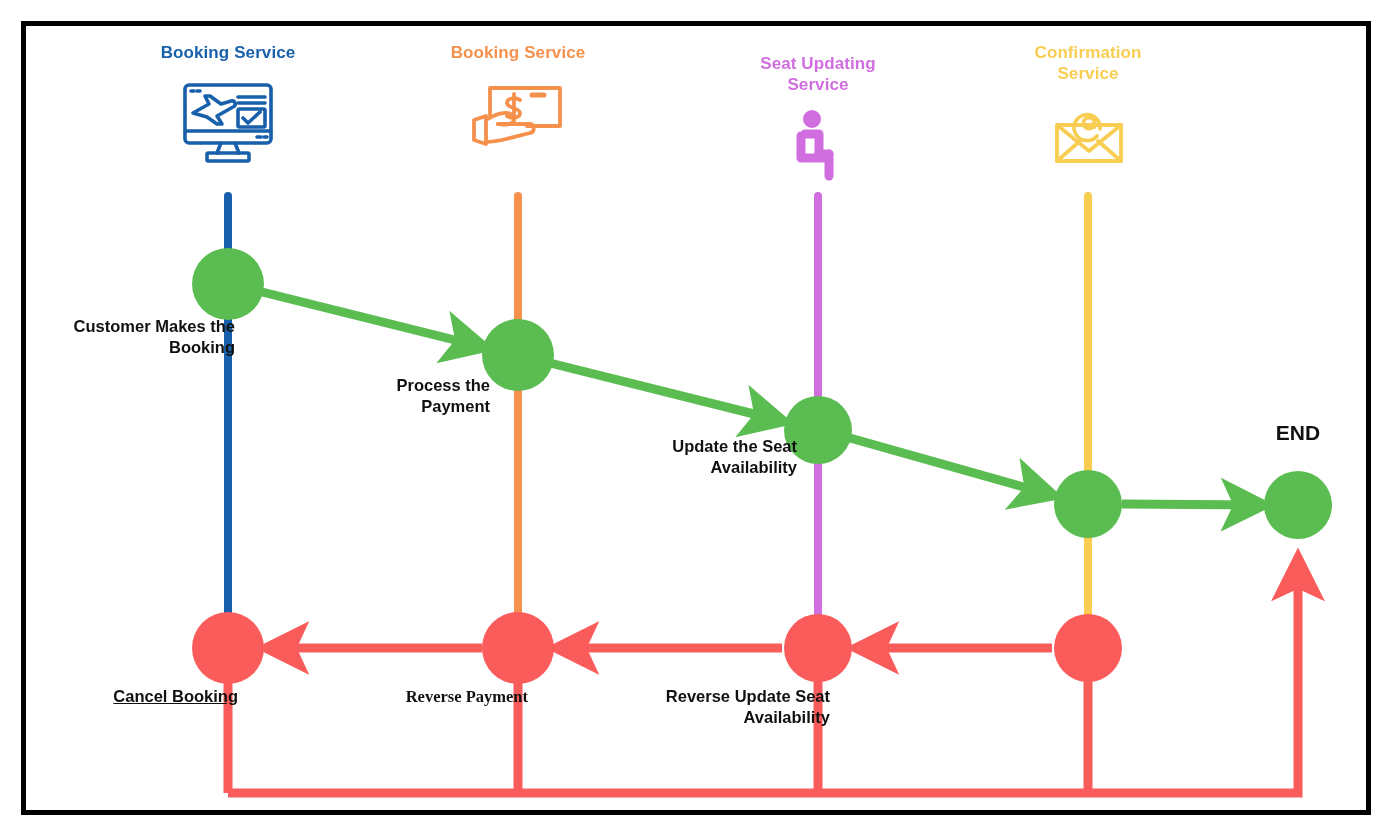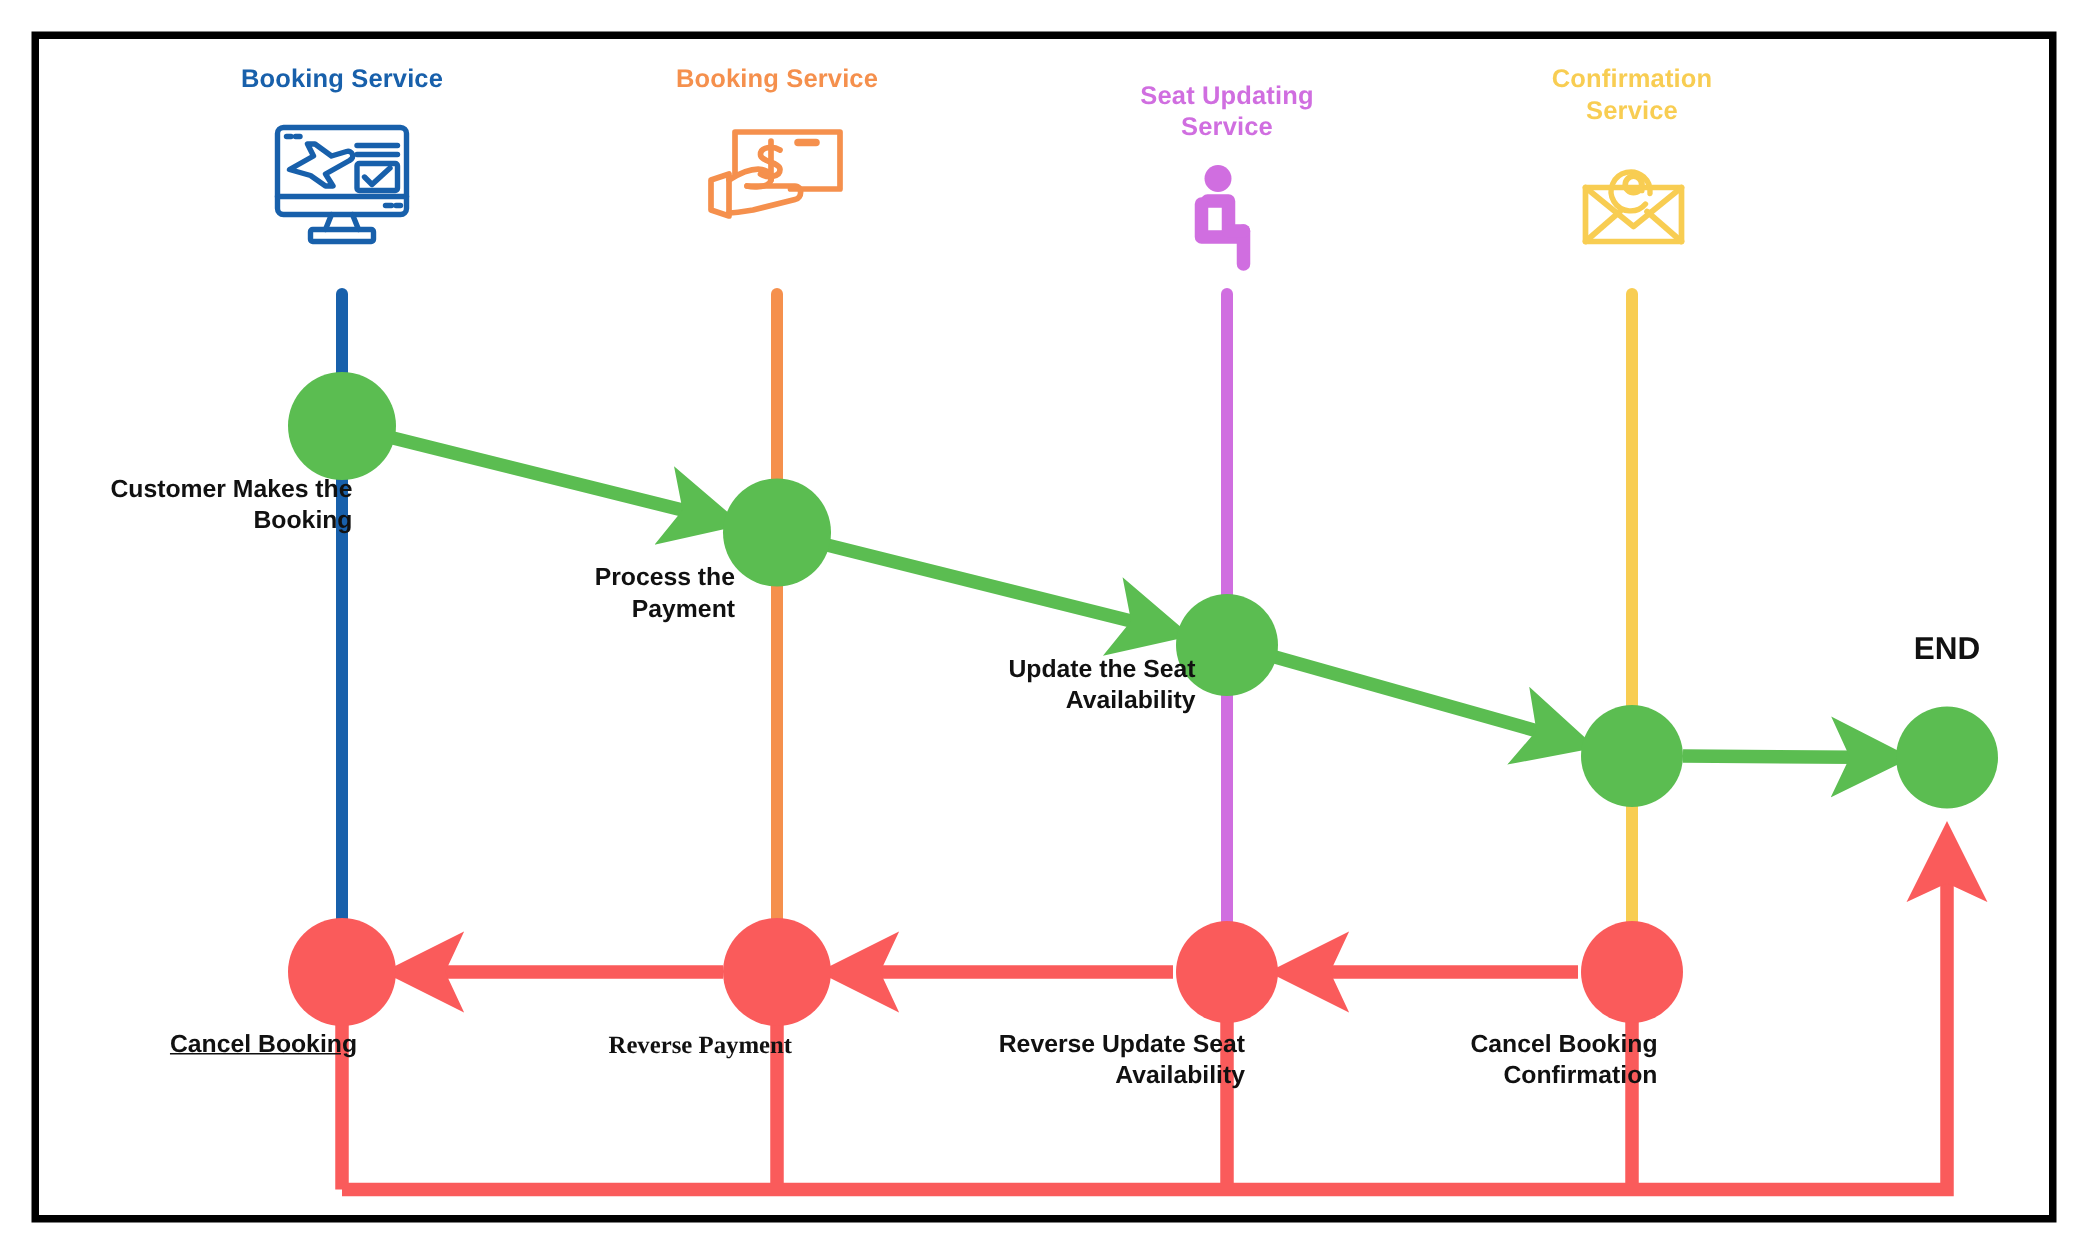--- a/index.html
+++ b/index.html
@@ -147,14 +147,13 @@
   <div class="svc-title" style="left:1008px; top:42px; width:160px; color:#f8cd52;">Confirmation Service</div>
 
   <div class="node-label" style="left:30px; top:316px; width:205px;">Customer Makes the Booking</div>
   <div class="node-label" style="left:355px; top:375px; width:135px;">Process the Payment</div>
   <div class="node-label" style="left:652px; top:436px; width:145px;">Update the Seat Availability</div>
   <div class="end-label" style="left:1248px; top:421px; width:100px;">END</div>
 
   <div class="node-label" style="left:108px; top:686px; width:130px;text-decoration:underline;">Cancel Booking</div>
   <div class="node-label" style="left:398px; top:686px; width:130px;font-family:Liberation Serif, serif;">Reverse Payment</div>
   <div class="node-label" style="left:650px; top:686px; width:180px;">Reverse Update Seat Availability</div>
-  <div class="node-label" style="left:930px; top:686px; width:175px;">Cancel Booking Confirmation</div>
 </div>
 
 </body></html>

